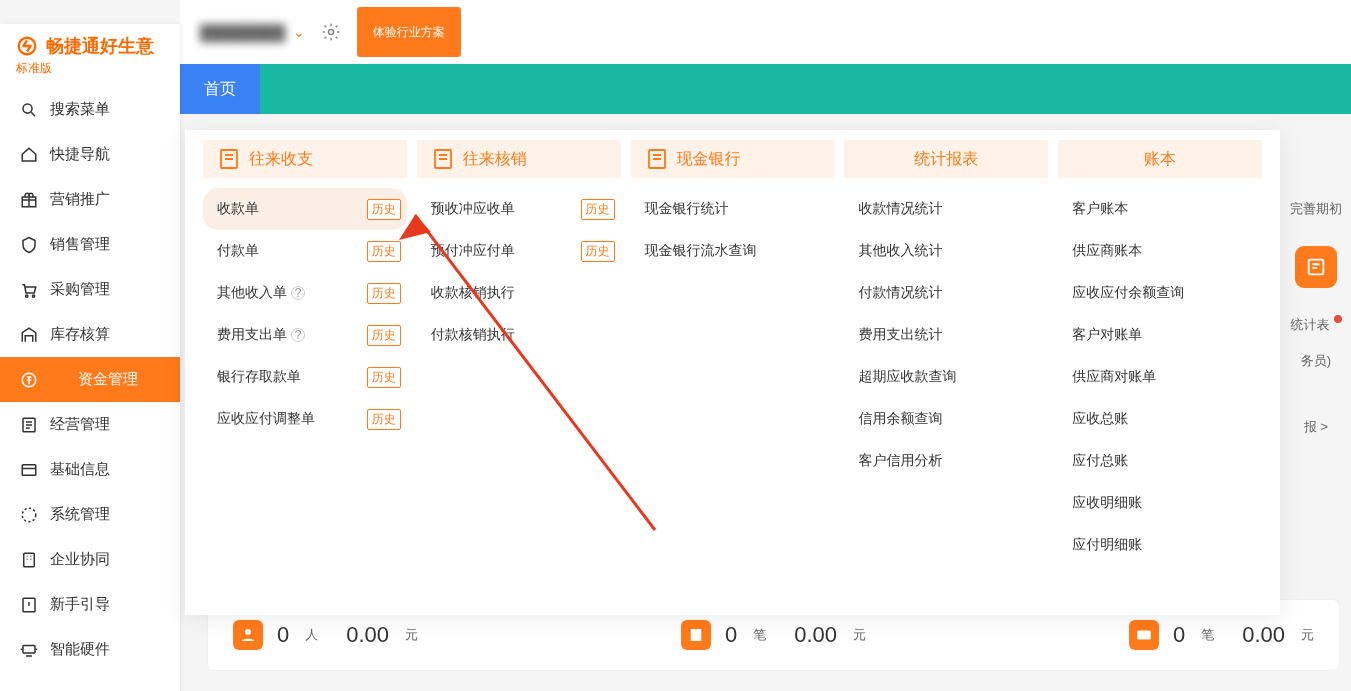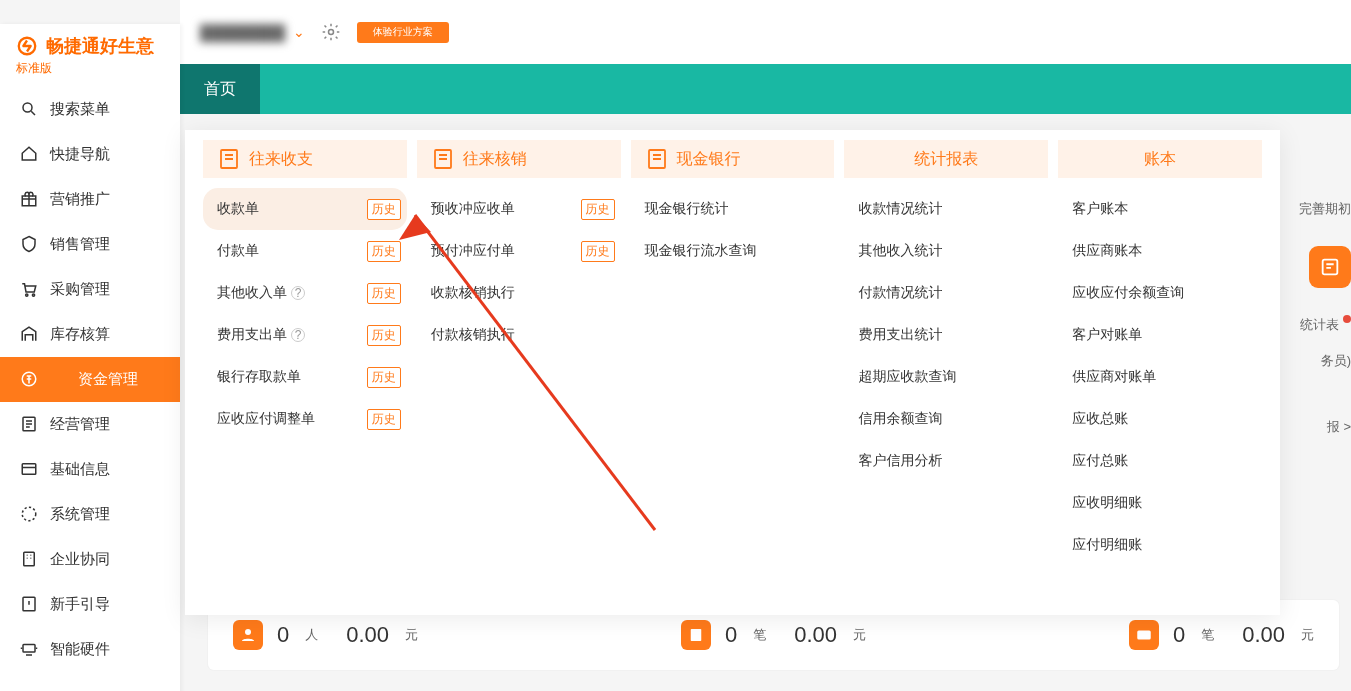--- a/index.html
+++ b/index.html
@@ -3,53 +3,53 @@
   <meta charset="utf-8">
   <style>
     * { margin: 0; padding: 0; box-sizing: border-box; font-family: "Microsoft YaHei", "PingFang SC", sans-serif; }
     body { width: 1351px; height: 691px; background: #f5f5f5; overflow: hidden; position: relative; }
 
     
     .sidebar { position: absolute; left: 0; top: 0; width: 180px; height: 691px; background: #fff; box-shadow: 2px 0 4px rgba(0,0,0,.05); z-index: 10; margin-top: 24px; }
     .logo { display:flex; align-items:center; gap:8px; padding:10px 16px 2px; color:#ff6a00; font-weight:600; font-size:18px; }
     .logo-icon { width:22px; height:22px; display:inline-flex; }
     .edition { color:#ff6a00; font-size:12px; padding:0 16px 10px; }
-    .nav-item { display:flex; gap:12px; padding:13px 20px; color:#333; font-size:15px; cursor:pointer; }
+    .nav-item { display:flex; align-items:center; gap:12px; padding:13px 20px; color:#333; font-size:15px; cursor:pointer; }
     .nav-item.active { background:#ff7a1a; color:#fff;gap:40px; }
     .nav-item .icon { width:18px; height:18px; display:inline-flex; align-items:center; justify-content:center; color:inherit; }
 
     
     .topbar { position:absolute; left:180px; right:0; top:0; height:64px; background:#fff; display:flex; align-items:center; padding:0 20px; gap:16px; }
     .company { display:flex; align-items:center; gap:8px; color:#666; font-size:15px; }
     .blur { filter: blur(4px); }
     .chev { color:#ff7a1a; font-size:14px; }
     .gear { width:20px; height:20px; display:inline-flex; }
-    .primary-btn { background:#ff7a1a; color:#fff; border:none; border-radius:3px; padding:0 16px; height:21px; font-size:10px; cursor:pointer; }
+    .primary-btn { background:#ff7a1a; color:#fff; border:none; border-radius:3px; padding:0 16px; height:50px; font-size:12px; cursor:pointer; }
 
     
     .tabbar { position:absolute; left:180px; right:0; top:64px; height:50px; background:#19b8a3; display:flex; align-items:center; }
     .tab { padding:0 24px; height:100%; display:flex; align-items:center; color:#fff; font-size:16px; }
-    .tab.active { background:#0f766e; }
+    .tab.active { background:#3b82f6; }
 
     
     .content { position:absolute; left:180px; right:0; top:114px; bottom:0; background:#f5f5f5; }
 
     
     .mega { position:absolute; left:185px; top:130px; width:1095px; height:485px; background:#fff; box-shadow:0 4px 24px rgba(0,0,0,.08); padding:10px 18px; z-index:20; display:flex; gap:10px; }
     .section { flex:1; }
     .sec-header { height:38px; background:#fff2e8; display:flex; align-items:center; padding:6px 14px; gap:8px; color:#ff7a1a; font-size:16px; margin-bottom:10px; }
     .sec-header.no-icon { justify-content:center; padding:0; }
     .sec-icon { width:24px; height:24px; display:inline-flex; }
     .item-row { display:flex; align-items:center; justify-content:space-between; height:42px; padding:0 6px 0 14px; color:#333; font-size:14px; cursor:pointer; }
     .item-row.hl { background:#fbeee4;border-radius:15px; }
     .item-row .q { color:#999; font-size:12px; border:1px solid #ccc; border-radius:50%; width:14px; height:14px; display:inline-flex; align-items:center; justify-content:center; margin-left:4px; }
     .history-btn { border:1px solid #ff7a1a; color:#ff7a1a; font-size:12px; border-radius:2px; padding:1px 4px; cursor:pointer; background:#fff; }
 
     
-    .right-strip { position:absolute; right:0; top:130px; width:70px; height:485px; display:flex; flex-direction:column; align-items:flex-end; gap:18px; padding-top:70px; color:#555; font-size:13px; }
+    .right-strip { position:absolute; right:0; top:130px; width:70px; height:485px; display:flex; flex-direction:column; align-items:center; gap:18px; padding-top:70px; color:#555; font-size:13px; }
     .orange-badge { width:42px; height:42px; border-radius:9px; background:#ff7a1a; color:#fff; display:flex; align-items:center; justify-content:center; margin:10px 0; }
     .red-dot { width:8px; height:8px; border-radius:50%; background:#e74c3c; display:inline-block; margin-left:4px; position:relative; top:-6px; }
     .right-hint { color:#666; }
 
     
     .stats { position:absolute; left:208px; right:12px; top:600px; height:70px; background:#fff; border-radius:6px; display:flex; align-items:center; padding:0 25px; gap:50px; justify-content:space-between; box-shadow:0 0 0 1px #f1f1f1; }
     .stat-item { display:flex; align-items:center; gap:14px; color:#333; font-size:16px; }
     .stat-icon { width:30px; height:30px; border-radius:6px; background:#ff7a1a; color:#fff; display:flex; align-items:center; justify-content:center; font-size:16px; }
     .stat-unit { font-size:13px; color:#666; margin-left:2px; }
 

